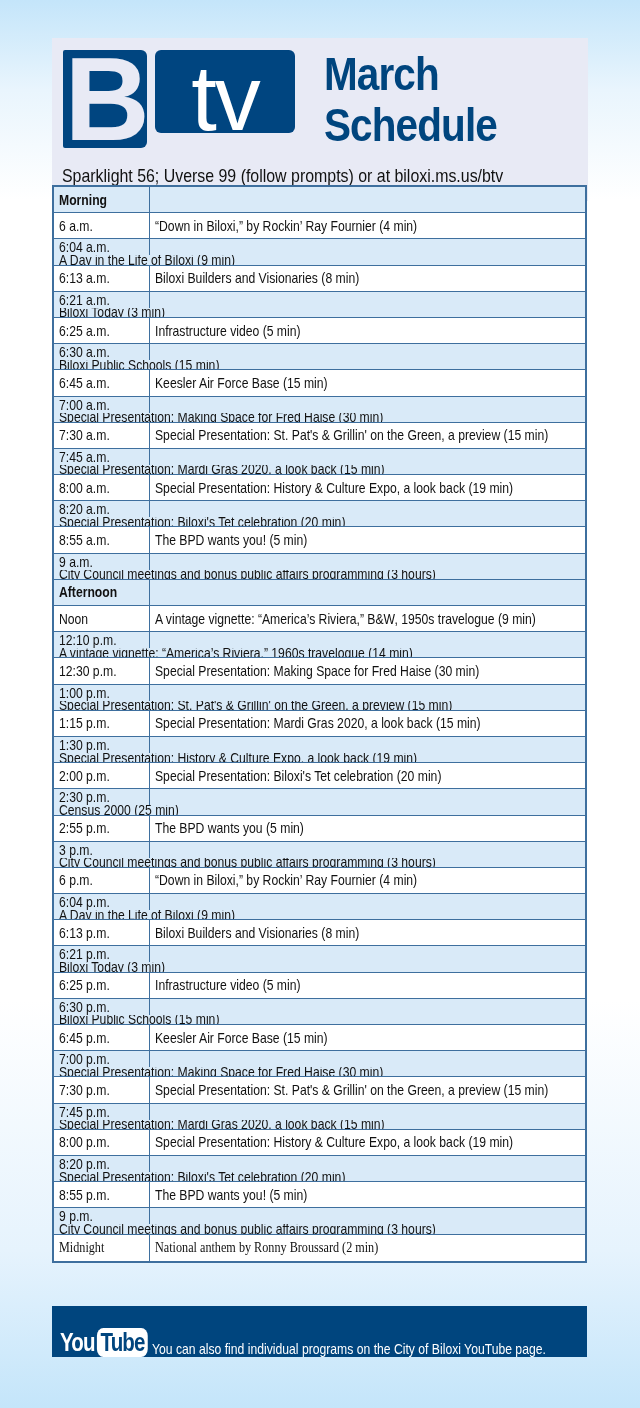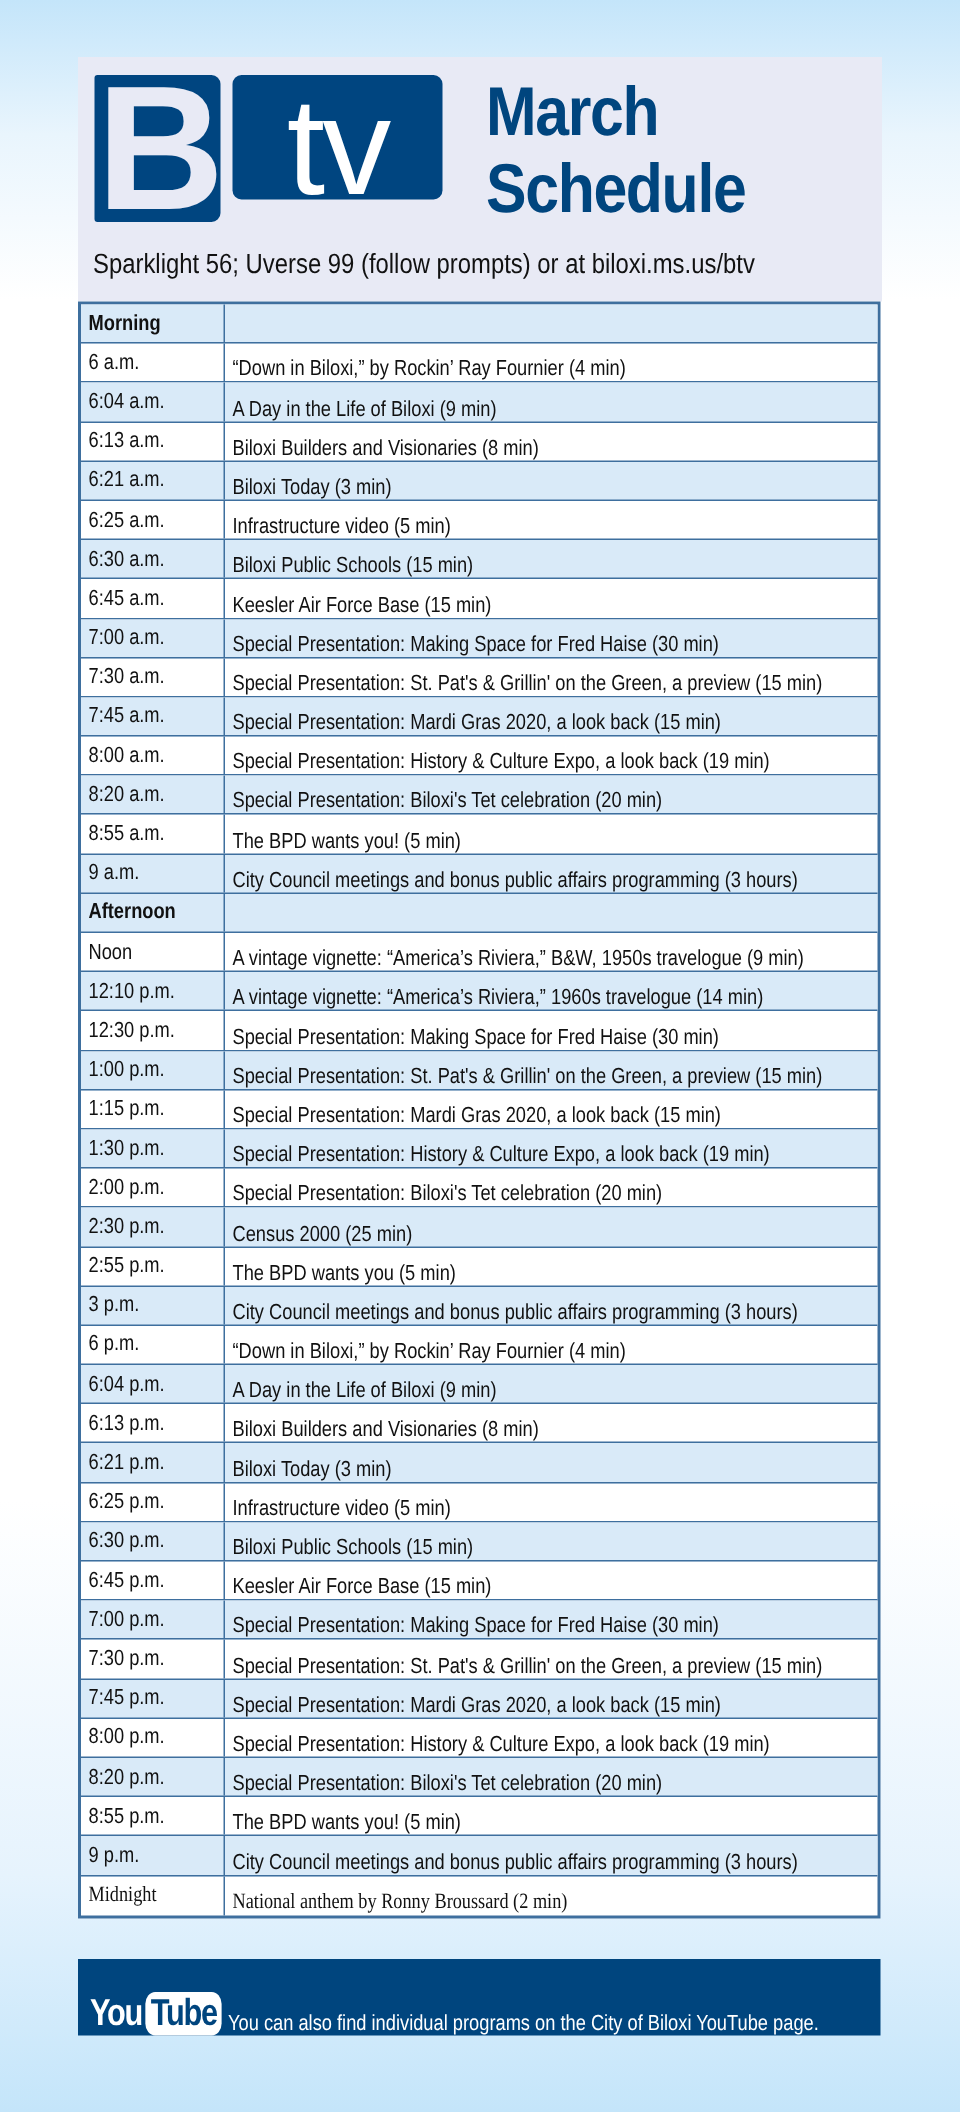--- a/index.html
+++ b/index.html
@@ -33,38 +33,38 @@
     font-family:"Liberation Sans Narrow","Liberation Sans", sans-serif;
   }
   .title-1 { top:13px; }
   .title-2 { top:64px; }
   .subtitle {
     position:absolute; left:10px; top:127px; color:#111;
     font-size:18.5px; white-space:nowrap;
     transform:scaleX(0.86); transform-origin:left top;
   }
   .table {
-    position:absolute; left:52px; top:201px; width:535px;
+    position:absolute; left:52px; top:185px; width:535px;
     border:2px solid #3e6f9e; box-sizing:border-box; background:#fff;
   }
   .row {
     display:flex; height:26.2px; box-sizing:border-box;
     border-bottom:1.5px solid #3e6f9e;
   }
   .row:last-child { border-bottom:none;font-family:Liberation Serif, serif; }
-  .row.alt { background:#d9eaf8; }
+  .row.alt { background:#d9eaf8;flex-direction:column; }
   .row.section { background:#d9eaf8; }
   .cell-time {
     width:96px; flex:none; box-sizing:border-box;
     border-right:1.5px solid #3e6f9e;
     padding-left:5px; display:flex; align-items:center;
     font-size:14.5px; color:#111; white-space:nowrap; overflow:hidden;
   }
   .cell-prog {
-    flex:1; padding-left:5px; display:flex; align-items:flex-end;
+    flex:1; padding-left:5px; display:flex; align-items:center;
     font-size:14.5px; color:#111; white-space:nowrap; overflow:hidden;
   }
   .txt { display:inline-block; transform:scaleX(0.84); transform-origin:left center; }
   .section .cell-time { font-weight:bold; }
   .footer {
     position:absolute; left:52px; top:1306px; width:535px; height:51px;
     background:#00457e; display:flex; align-items:flex-end;
   }
   .yt {
     margin-left:8px; display:flex; align-items:center; height:30px;

